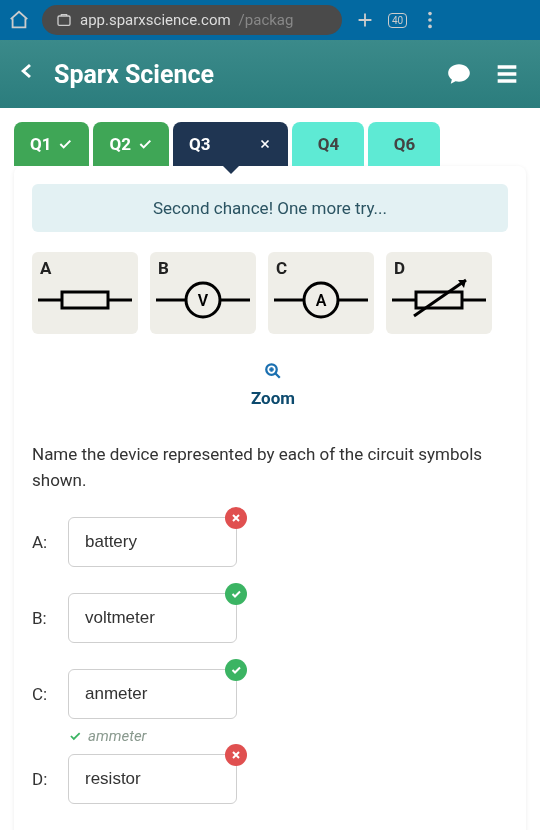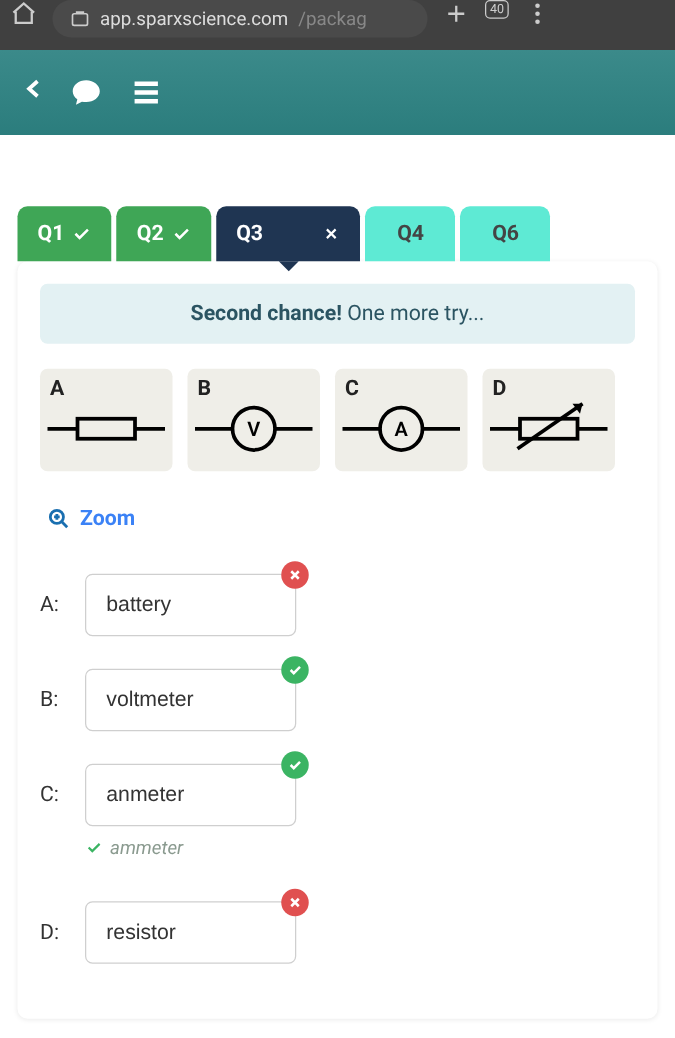--- a/index.html
+++ b/index.html
@@ -4,24 +4,24 @@
 <style>
   * { box-sizing: border-box; margin: 0; padding: 0; }
   body {
     width: 540px;
     height: 830px;
     font-family: -apple-system, BlinkMacSystemFont, "Segoe UI", Roboto, sans-serif;
     background: #ffffff;
     overflow: hidden;
   }
   .browser-bar {
-    background: #404040;
+    background: #0369a1;
     height: 40px;
     display: flex;
-    align-items: flex-start;
+    align-items: center;
     padding: 0 8px;
     gap: 12px;
     color: #ccc;
   }
   .browser-bar .url-pill {
     background: #4a4a4a;
     border-radius: 18px;
     padding: 6px 14px;
     display: flex;
     align-items: center;
@@ -54,21 +54,20 @@
   .app-header .title { font-size: 25px; font-weight: 700; flex:1; }
   .app-header .icon-btn { width:30px; display:flex; justify-content:center; }
   .content {
     padding: 0 0 20px 0;
     background:#fff;
   }
   .tabs {
     display:flex;
     gap:4px;
     padding: 14px 14px 0 14px;
-    margin-top: 43px;
   }
   .qtab {
     border-radius: 8px 8px 0 0;
     padding: 12px 16px;
     font-weight: 700;
     font-size: 17px;
     display:flex;
     align-items:center;
     gap:6px;
     min-width: 72px;
@@ -95,21 +94,21 @@
   }
   .banner {
     background:#e3f1f3;
     color:#2b5462;
     border-radius:6px;
     text-align:center;
     padding:14px 10px;
     font-size:17px;
     margin-bottom: 20px;
   }
-  .banner b { font-weight:700; }
+  .banner b { font-weight:400; }
   .symbol-row {
     display:flex;
     gap:12px;
     margin-bottom: 28px;
   }
   .symbol {
     background:#efeee8;
     border-radius:6px;
     width:106px;
     height:82px;
@@ -119,24 +118,25 @@
   .symbol .letter {
     font-weight:700;
     font-size:17px;
     color:#222;
   }
   .symbol svg { position:absolute; left:0; top:0; width:100%; height:100%; }
   .zoom {
     display:flex;
     align-items:center;
     gap:8px;
-    color:#3b82f6;
+    color:#0c4a6e;
     font-weight:700;
     font-size:17px;
     margin: 0 0 34px 6px;
+    flex-direction: column;
   }
   .prompt {
     color:#333;
     font-size:17px;
     line-height:1.5;
     margin-bottom: 24px;
   }
   .answer-row {
     display:flex;
     align-items:center;
@@ -164,21 +164,21 @@
     display:flex;
     align-items:center;
     justify-content:center;
   }
   .badge.ok { background:#3bb463; }
   .badge.bad { background:#e05050; }
   .badge svg { width:12px; height:12px; }
   .hint {
     margin-left:36px;
     margin-top:-18px;
-    margin-bottom:34px;
+    margin-bottom:9px;
     color:#3bb463;
     font-size:15px;
     display:flex;
     align-items:center;
     gap:6px;
   }
   .hint .word { font-style:italic; color:#8a9a8f; }
 </style>
 </head>
 <body>
@@ -212,20 +212,21 @@
       </svg>
   </div>
 </div>
 
 <div class="app-header">
   <div class="back">
     <svg width="18" height="26" viewBox="0 0 24 24" fill="none" stroke="#fff" stroke-width="4">
         <path d="M16 4l-9 8 9 8"></path>
       </svg>
   </div>
+  <div class="title">Sparx Science</div>
   <div class="icon-btn">
     <svg width="26" height="26" viewBox="0 0 24 24" fill="#fff">
         <path d="M12 3C6.5 3 2 6.6 2 11c0 2.4 1.3 4.5 3.4 6l-1 4 4.4-2.2c1 .2 2 .3 3.2.3 5.5 0 10-3.6 10-8S17.5 3 12 3z"></path>
       </svg>
   </div>
   <div class="icon-btn">
     <svg width="28" height="28" viewBox="0 0 24 24" stroke="#fff" stroke-width="3">
         <path d="M4 6h16M4 12h16M4 18h16"></path>
       </svg>
   </div>
@@ -308,20 +309,21 @@
     <div class="zoom">
       <svg width="18" height="18" viewBox="0 0 24 24">
           <circle cx="10" cy="10" r="7" fill="none" stroke="#1a6fb0" stroke-width="3"></circle>
           <line x1="15" y1="15" x2="21" y2="21" stroke="#1a6fb0" stroke-width="3"></line>
           <line x1="7" y1="10" x2="13" y2="10" stroke="#1a6fb0" stroke-width="3"></line>
           <line x1="10" y1="7" x2="10" y2="13" stroke="#1a6fb0" stroke-width="3"></line>
         </svg>
       <span>Zoom</span>
     </div>
 
+    <div class="prompt">Name the device represented by each of the circuit symbols shown.</div>
 
     <div class="answer-row">
       <div class="lbl">A:</div>
       <div class="inputwrap">
         <input type="text" value="battery" style="">
         <div class="badge bad">
           <svg viewBox="0 0 24 24" stroke="#fff" stroke-width="4">
               <path d="M6 6l12 12M18 6L6 18"></path>
             </svg>
         </div>

